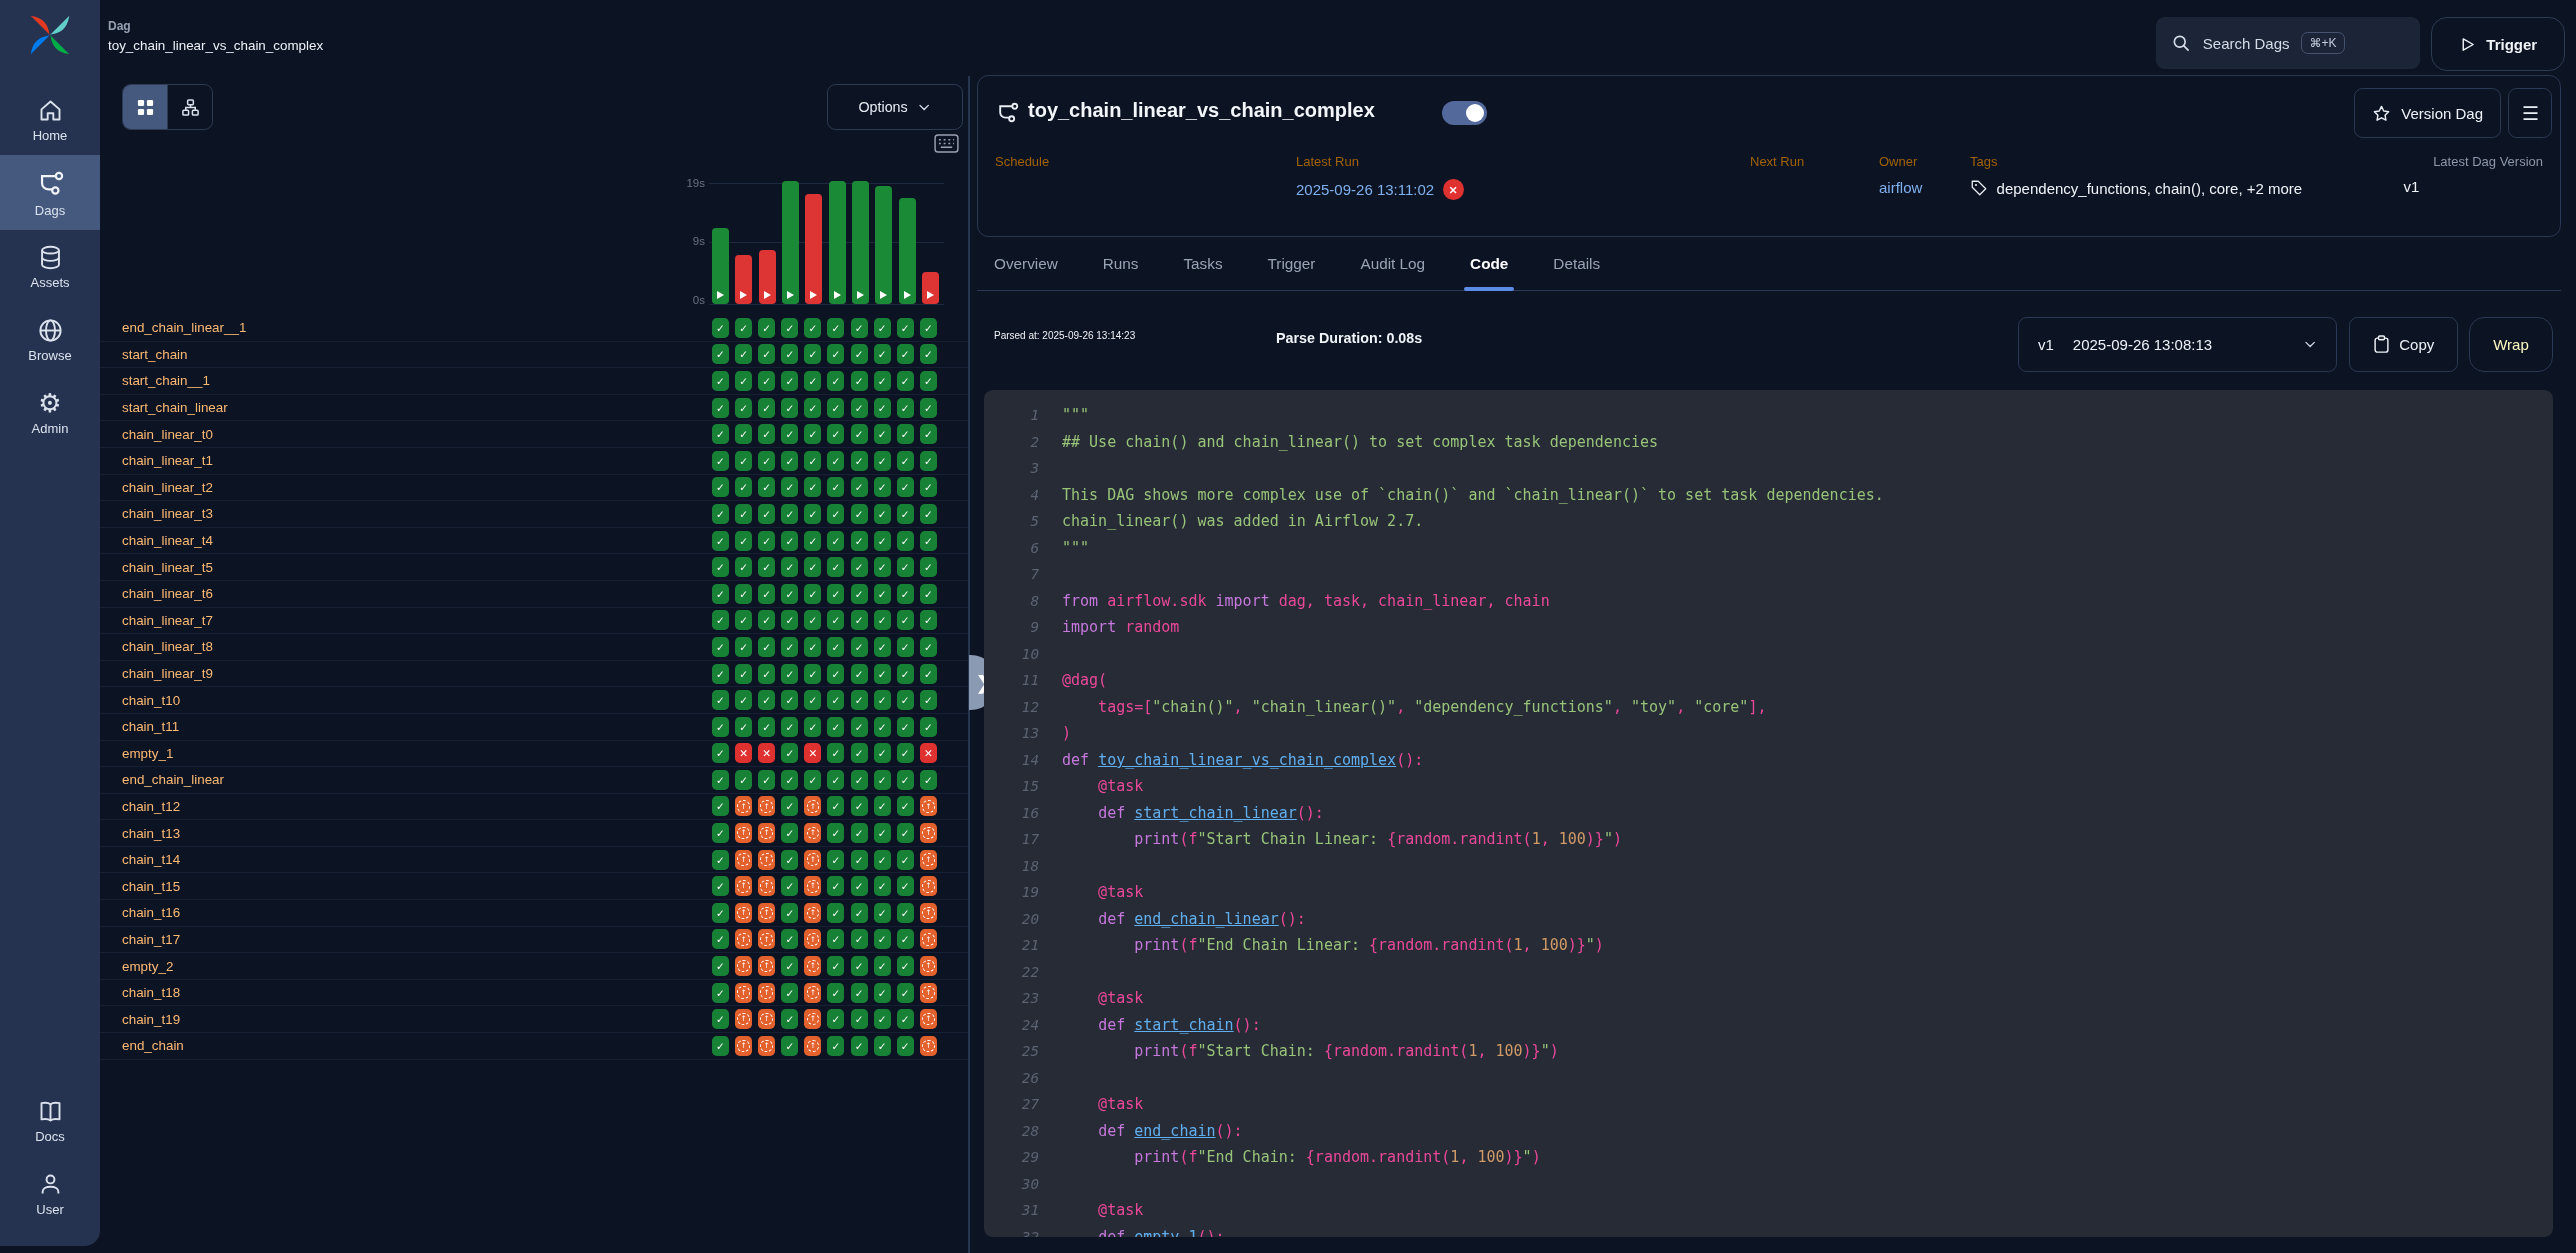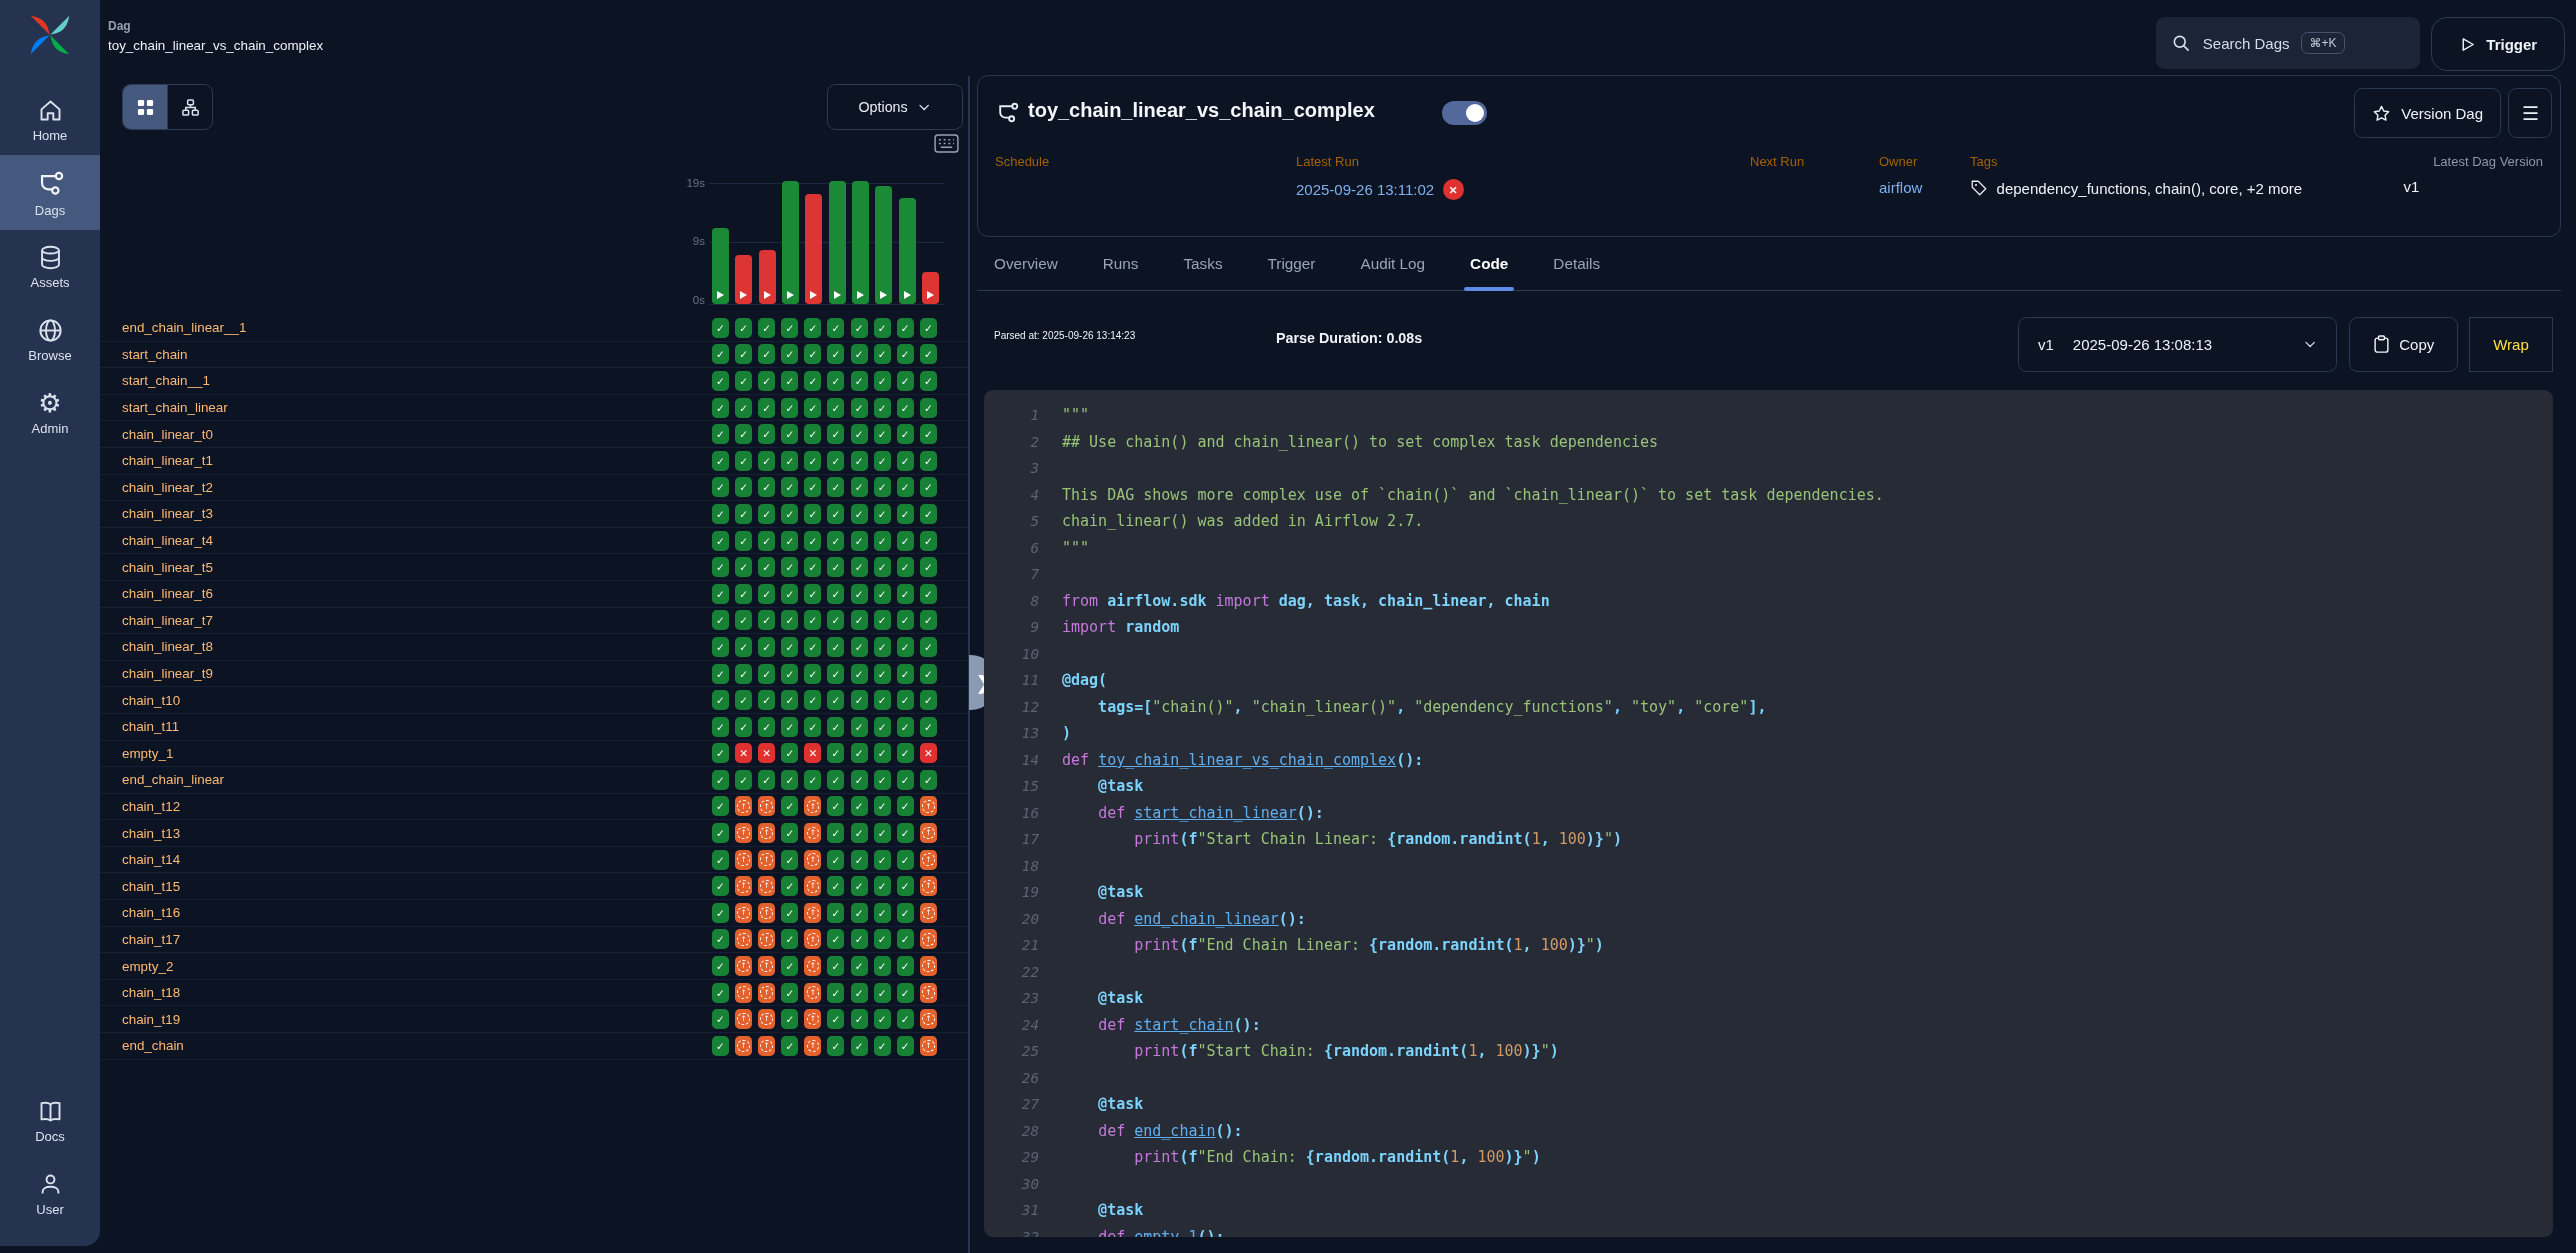--- a/index.html
+++ b/index.html
@@ -89,29 +89,29 @@
   .tab.active{color:#fff;font-weight:bold;}
   .tab.active::after{content:"";position:absolute;left:-5.7px;right:-5.7px;bottom:-1px;height:3.8px;background:#5c8ce6;border-radius:1.9px;}
 
   .parsed-at{left:994px;top:330px;font-size:10px;font-weight:normal;color:#f0f3f8;}
   .parse-dur{left:1276px;top:330px;font-size:14.3px;font-weight:bold;color:#f0f3f8;}
   .ver-select{left:2018px;top:317px;width:319px;height:55px;border:1px solid #2b3954;border-radius:8.6px;box-sizing:border-box;
               display:flex;align-items:center;gap:19px;padding:0 19px;font-size:15px;color:#eef2f8;cursor:pointer;}
   .ver-select .chev{margin-left:auto;color:#cdd5e2;}
   .copy-btn{left:2349px;top:317px;width:109px;height:55px;border:1px solid #2b3954;border-radius:8.6px;box-sizing:border-box;
             display:flex;align-items:center;justify-content:center;gap:9.6px;font-size:15px;color:#eef2f8;cursor:pointer;}
-  .wrap-btn{left:2469px;top:317px;width:84px;height:55px;border:1px solid #2b3954;border-radius:0;box-sizing:border-box;
-            display:flex;align-items:center;justify-content:center;font-size:15px;color:#fde047;cursor:pointer;}
+  .wrap-btn{left:2469px;top:317px;width:84px;height:55px;border:1px solid #2b3954;border-radius:15px;box-sizing:border-box;
+            display:flex;align-items:center;justify-content:center;font-size:15px;color:#fef9c3;cursor:pointer;}
 
   .code-block{left:984px;top:390px;width:1569px;height:847px;background:#262b36;border-radius:8.6px;
               overflow:hidden;padding-top:12.4px;box-sizing:border-box;
               font-family:"DejaVu Sans Mono",monospace;font-size:15px;}
   .cline{height:26.5px;line-height:26.5px;white-space:pre;display:flex;}
   .lnum{width:55px;flex:0 0 55px;text-align:right;padding-right:23px;color:#5b6373;font-style:italic;font-size:14.3px;}
-  .tok-p{color:#7dd3fc;font-weight:bold;}
+  .tok-p{color:#ec4899;}
   .tok-s{color:#98c379;}
   .tok-k{color:#c678dd;}
   .tok-n{color:#d19a66;}
   .tok-f{color:#61afef;text-decoration:underline;}
 </style>
 </head>
 <body>
 
 <aside class="sidebar">
   <div class="logo">

